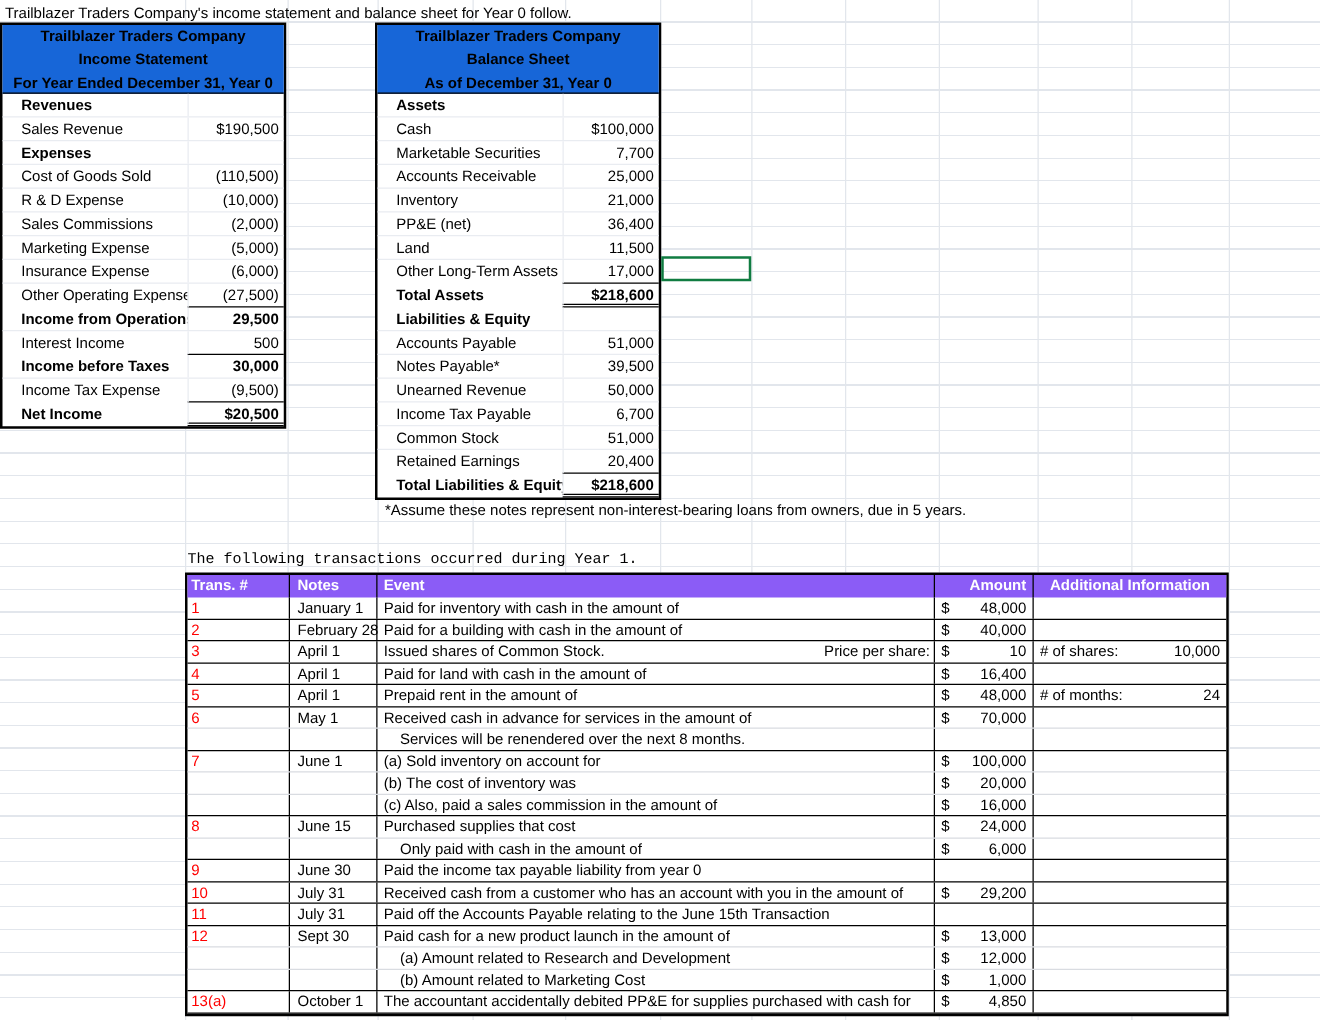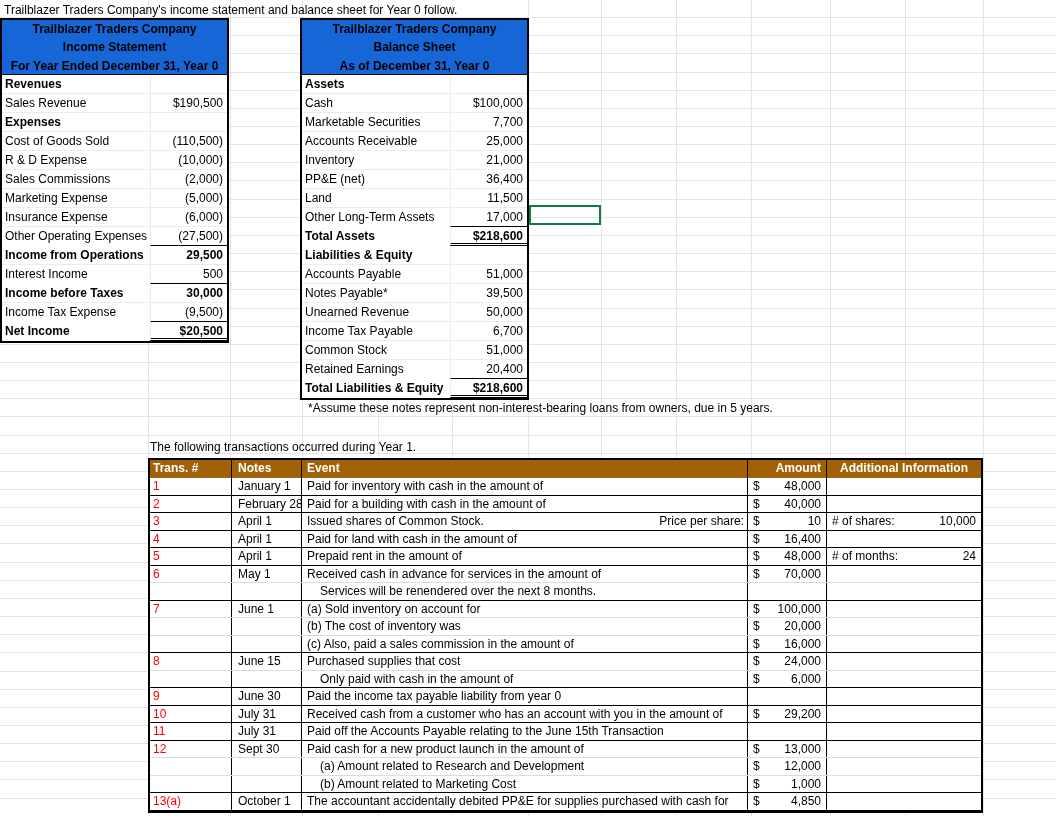--- a/index.html
+++ b/index.html
@@ -8,28 +8,28 @@
     background-image:repeating-linear-gradient(to bottom,transparent 0,transparent 17.15px,#e2e6ec 17.15px,#e2e6ec 18.15px);
     font-size:12px;color:#000;}
   .vl{position:absolute;top:0;height:816px;width:1px;background:#e2e6ec;z-index:0;}
   .txt{position:absolute;z-index:1;white-space:nowrap;line-height:15px;}
   .tbl{position:absolute;background:#fff;border:2px solid #000;z-index:2;}
   .thead{background:#1766d8;color:#000000;font-weight:bold;text-align:center;height:55px;border-bottom:1px solid #000;}
   .thead div{line-height:18.3px;}
   .r{display:flex;height:19px;line-height:18px;border-bottom:1px solid #e9ecf1;}
   .r:last-child{border-bottom:none;}
   .r.un{border-bottom:none;}
-  .l{flex:1;padding-left:3px;white-space:nowrap;overflow:hidden;}
+  .l{flex:1;padding-left:15px;white-space:nowrap;overflow:hidden;}
   .v{width:77px;text-align:right;padding-right:4px;border-left:1px solid #e9ecf1;white-space:nowrap;}
   .b{font-weight:bold;}
   .v.u{border-bottom:1px solid #000;}
   .v.uu{border-bottom:3px double #000;}
   #selcell{position:absolute;left:529px;top:205px;width:72px;height:20px;border:2px solid #107C41;z-index:3;background:transparent;}
   #txn{position:absolute;left:148px;top:458px;width:835px;border:2px solid #000;background:#fff;z-index:2;}
-  .th{display:flex;height:18px;background:#a16207;font-weight:bold;line-height:17px;}
+  .th{display:flex;height:18px;background:#8b5cf6;font-weight:bold;line-height:17px;}
   .th div{color:#fff;}
   .tr{display:flex;height:17.5px;line-height:16.5px;border-bottom:1px solid #d9dce1;}
   .tr:last-child{border-bottom:none;}
   .tr.end{border-bottom:1px solid #000;}
   .c1{width:82px;border-right:1px solid #000;color:#FF0000;padding-left:3px;white-space:nowrap;}
   .c2{width:70px;border-right:1px solid #000;padding-left:6px;white-space:nowrap;}
   .c3{width:446px;border-right:1px solid #000;padding-left:5px;display:flex;white-space:nowrap;overflow:hidden;}
   .c4{width:79px;border-right:1px solid #000;display:flex;justify-content:space-between;padding:0 5px;white-space:nowrap;}
   .c5{width:154px;display:flex;justify-content:space-between;padding:0 5px;white-space:nowrap;}
   .th .c4{justify-content:flex-end;}
@@ -194,21 +194,21 @@
     <div class="r un">
         <div class="l b">Total Liabilities &amp; Equity</div>
         <div class="v b uu">$218,600</div>
       </div>
   </div>
 
   <div id="selcell"></div>
 
   <div class="txt" style="left:308px;top:401px;z-index:2;">*Assume these notes represent non-interest-bearing loans from owners, due in 5 years.</div>
 
-  <div class="txt" style="left:150px;top:440px;">The following transactions occurred during Year 1.</div>
+  <div class="txt" style="left:150px;top:440px;font-family:Liberation Mono, monospace;">The following transactions occurred during Year 1.</div>
 
   <div id="txn">
     <div class="th">
       <div class="c1">Trans. #</div>
       <div class="c2">Notes</div>
       <div class="c3">Event</div>
       <div class="c4">Amount</div>
       <div class="c5">Additional Information</div>
     </div>
 

